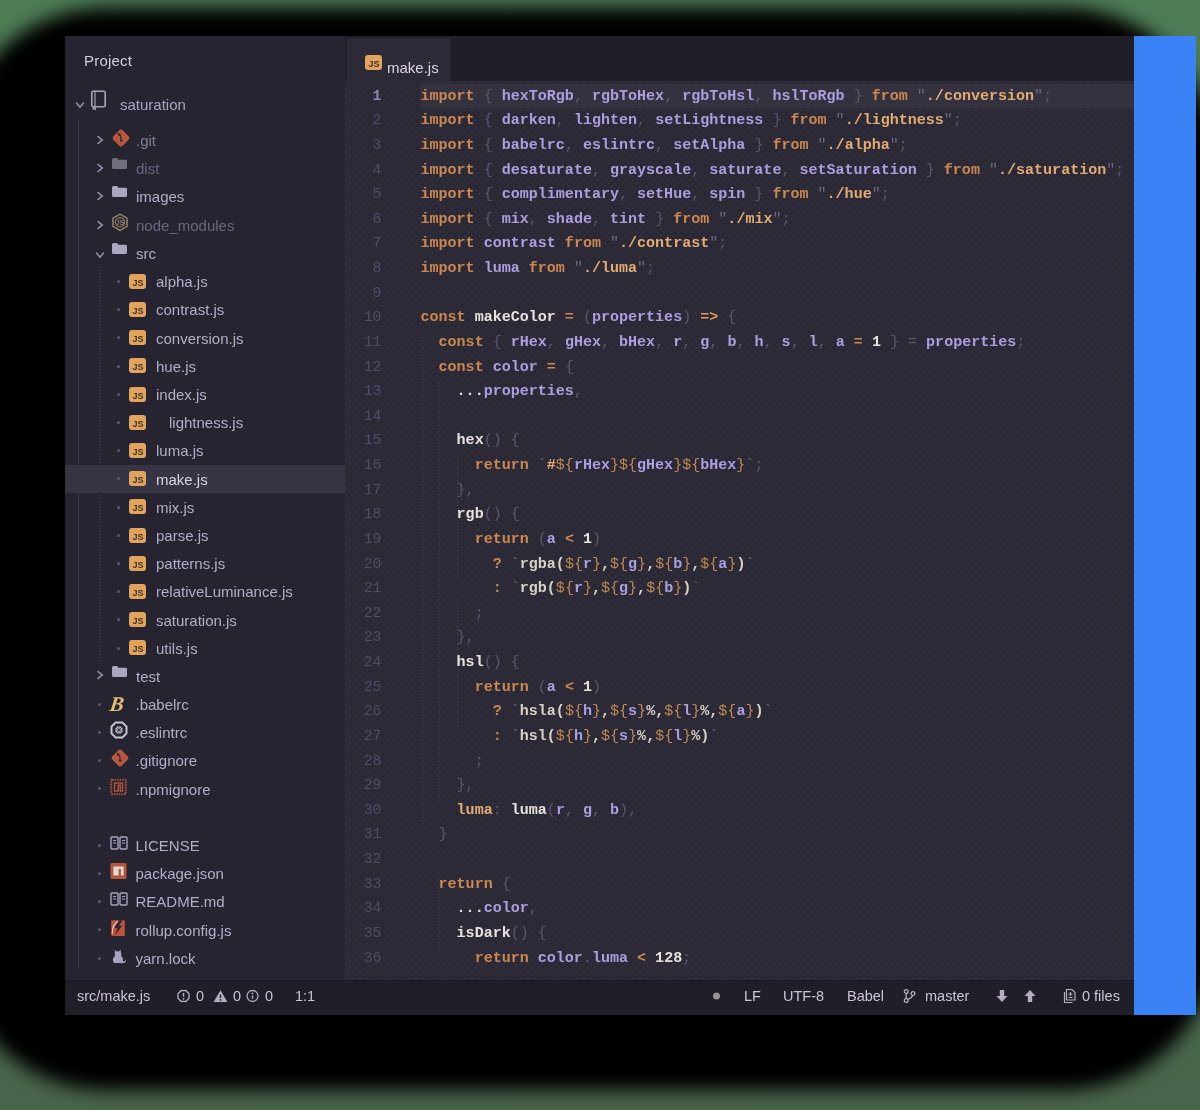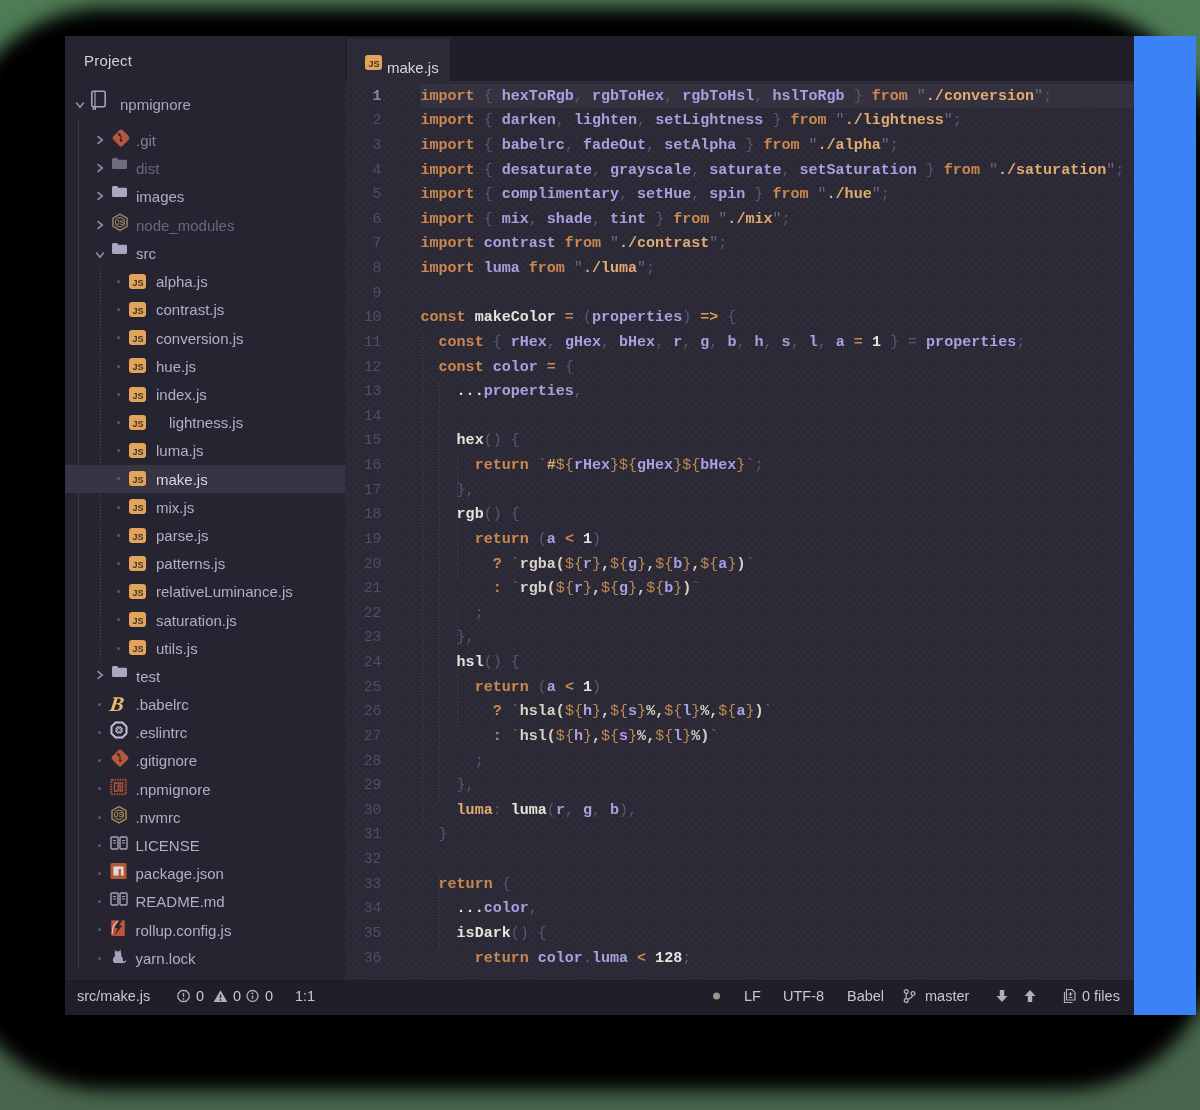--- a/index.html
+++ b/index.html
@@ -54,21 +54,21 @@
       <div class="guide2"></div>
 <div class="trow" style="top:54px">
           <span class="ic" style="left:10px;top:5px"><svg width="10" height="8" viewBox="0 0 10 8">
               <path d="M1.2 1.5 L5 6.3 L8.8 1.5" fill="none" stroke="#918ca7" stroke-width="1.6"></path>
             </svg></span>
           <span class="ic" style="left:24px;top:0px"><svg width="18" height="21" viewBox="0 0 18 21">
               <rect x="2.8" y="1.2" width="13.4" height="15.6" rx="1.6" fill="none" stroke="#a8a3bd" stroke-width="1.6"></rect>
               <line x1="6" y1="1.6" x2="6" y2="16.4" stroke="#a8a3bd" stroke-width="1.2"></line>
               <path d="M3.6 17.2 v3.4 l1.7-1.5 1.7 1.5 v-3.4 z" fill="#a8a3bd"></path>
             </svg></span>
-          <span class="tl t-root" style="left:55px">npmignore</span>
+          <span class="tl t-root" style="left:55px">saturation</span>
         </div>
 <div class="trow" style="top:90px">
           <span class="ic" style="left:31px;top:4.5px"><svg width="8" height="10" viewBox="0 0 8 10">
               <path d="M1.5 1.2 L6.3 5 L1.5 8.8" fill="none" stroke="#918ca7" stroke-width="1.6"></path>
             </svg></span>
           <span class="ic" style="left:46px;top:2px"><svg width="20" height="20" viewBox="0 0 20 20">
               <rect x="3.4" y="3.4" width="13.2" height="13.2" rx="2.4" fill="#b7573e" transform="rotate(45 10 10)"></rect>
               <circle cx="8.4" cy="6.8" r="1.3" fill="#33292e"></circle>
               <circle cx="10.2" cy="12.6" r="1.3" fill="#33292e"></circle>
               <path d="M6.8 5.2 L9.8 8.2 M9.9 8 L9.9 11.4" fill="none" stroke="#33292e" stroke-width="1.2"></path>
@@ -258,29 +258,20 @@
             </svg></span>
           <span class="tl" style="left:70.5px">.gitignore</span>
         </div>
 <div class="trow" style="top:738.6px">
           <span class="dot" style="left:32.5px"></span>
           <span class="ic ficon" style="left:45px"><svg width="17" height="17" viewBox="0 0 17 17">
               <rect x="1.2" y="1.2" width="14.6" height="14.6" rx="1" fill="none" stroke="#b05539" stroke-width="2" stroke-dasharray="1.5 1"></rect>
               <path d="M4.5 12.5 V4.5 H12.5 V12.5 H10.2 V6.8 H8.2 V12.5 Z" fill="none" stroke="#b05539" stroke-width="1.4"></path>
             </svg></span>
           <span class="tl" style="left:70.5px">.npmignore</span>
-        </div>
-<div class="trow" style="top:766.8px">
-          <span class="dot" style="left:32.5px"></span>
-          <span class="ic ficon" style="left:45px"><svg width="18" height="19" viewBox="0 0 18 19">
-              <path d="M9 1.2 L16 5.2 L16 13.3 L9 17.3 L2 13.3 L2 5.2 Z" fill="none" stroke="#a98e55" stroke-width="1.5" opacity="0.95"></path>
-              <circle cx="9" cy="9.2" r="4.6" fill="none" stroke="#a98e55" stroke-width="1.1" opacity="0.95"></circle>
-              <text x="9" y="11.6" font-size="6.5" font-weight="bold" text-anchor="middle" fill="#a98e55" opacity="0.95" font-family="Liberation Sans">JS</text>
-            </svg></span>
-          <span class="tl" style="left:70.5px">.nvmrc</span>
         </div>
 <div class="trow" style="top:795.0px">
           <span class="dot" style="left:32.5px"></span>
           <span class="ic ficon" style="left:45px"><svg width="18" height="15" viewBox="0 0 18 15">
               <rect x="1" y="1.5" width="7" height="12" rx="1" fill="none" stroke="#a8a3bd" stroke-width="1.4"></rect>
               <rect x="10" y="1.5" width="7" height="12" rx="1" fill="none" stroke="#a8a3bd" stroke-width="1.4"></rect>
               <line x1="3" y1="5" x2="6" y2="5" stroke="#a8a3bd" stroke-width="1.1"></line>
               <line x1="3" y1="7.5" x2="6" y2="7.5" stroke="#a8a3bd" stroke-width="1.1"></line>
               <line x1="12" y1="5" x2="15" y2="5" stroke="#a8a3bd" stroke-width="1.1"></line>
               <line x1="12" y1="7.5" x2="15" y2="7.5" stroke="#a8a3bd" stroke-width="1.1"></line>
@@ -372,21 +363,21 @@
 29
 30
 31
 32
 33
 34
 35
 36</div>
     <pre class="code"><i class="k">import</i> <i class="p">{</i> <i class="v">hexToRgb</i><i class="p">,</i> <i class="v">rgbToHex</i><i class="p">,</i> <i class="v">rgbToHsl</i><i class="p">,</i> <i class="v">hslToRgb</i> <i class="p">}</i> <i class="k">from</i> <i class="q">"</i><i class="s">./conversion</i><i class="q">"</i><i class="p">;</i>
 <i class="k">import</i> <i class="p">{</i> <i class="v">darken</i><i class="p">,</i> <i class="v">lighten</i><i class="p">,</i> <i class="v">setLightness</i> <i class="p">}</i> <i class="k">from</i> <i class="q">"</i><i class="s">./lightness</i><i class="q">"</i><i class="p">;</i>
-<i class="k">import</i> <i class="p">{</i> <i class="v">babelrc</i><i class="p">,</i> <i class="v">fadeOut</i><i class="p">,</i> <i class="v">setAlpha</i> <i class="p">}</i> <i class="k">from</i> <i class="q">"</i><i class="s">./alpha</i><i class="q">"</i><i class="p">;</i>
+<i class="k">import</i> <i class="p">{</i> <i class="v">babelrc</i><i class="p">,</i> <i class="v">eslintrc</i><i class="p">,</i> <i class="v">setAlpha</i> <i class="p">}</i> <i class="k">from</i> <i class="q">"</i><i class="s">./alpha</i><i class="q">"</i><i class="p">;</i>
 <i class="k">import</i> <i class="p">{</i> <i class="v">desaturate</i><i class="p">,</i> <i class="v">grayscale</i><i class="p">,</i> <i class="v">saturate</i><i class="p">,</i> <i class="v">setSaturation</i> <i class="p">}</i> <i class="k">from</i> <i class="q">"</i><i class="s">./saturation</i><i class="q">"</i><i class="p">;</i>
 <i class="k">import</i> <i class="p">{</i> <i class="v">complimentary</i><i class="p">,</i> <i class="v">setHue</i><i class="p">,</i> <i class="v">spin</i> <i class="p">}</i> <i class="k">from</i> <i class="q">"</i><i class="s">./hue</i><i class="q">"</i><i class="p">;</i>
 <i class="k">import</i> <i class="p">{</i> <i class="v">mix</i><i class="p">,</i> <i class="v">shade</i><i class="p">,</i> <i class="v">tint</i> <i class="p">}</i> <i class="k">from</i> <i class="q">"</i><i class="s">./mix</i><i class="q">"</i><i class="p">;</i>
 <i class="k">import</i> <i class="v">contrast</i> <i class="k">from</i> <i class="q">"</i><i class="s">./contrast</i><i class="q">"</i><i class="p">;</i>
 <i class="k">import</i> <i class="v">luma</i> <i class="k">from</i> <i class="q">"</i><i class="s">./luma</i><i class="q">"</i><i class="p">;</i>
 
 <i class="k">const</i> <i class="f">makeColor</i> <i class="k">=</i> <i class="p">(</i><i class="v">properties</i><i class="p">)</i> <i class="kb">=&gt;</i> <i class="p">{</i>
   <i class="k">const</i> <i class="p">{</i> <i class="v">rHex</i><i class="p">,</i> <i class="v">gHex</i><i class="p">,</i> <i class="v">bHex</i><i class="p">,</i> <i class="v">r</i><i class="p">,</i> <i class="v">g</i><i class="p">,</i> <i class="v">b</i><i class="p">,</i> <i class="v">h</i><i class="p">,</i> <i class="v">s</i><i class="p">,</i> <i class="v">l</i><i class="p">,</i> <i class="v">a</i> <i class="k">=</i> <i class="n">1</i> <i class="p">}</i> <i class="p">=</i> <i class="v">properties</i><i class="p">;</i>
   <i class="k">const</i> <i class="v">color</i> <i class="k">=</i> <i class="p">{</i>
     <i class="f">...</i><i class="v">properties</i><i class="p">,</i>

